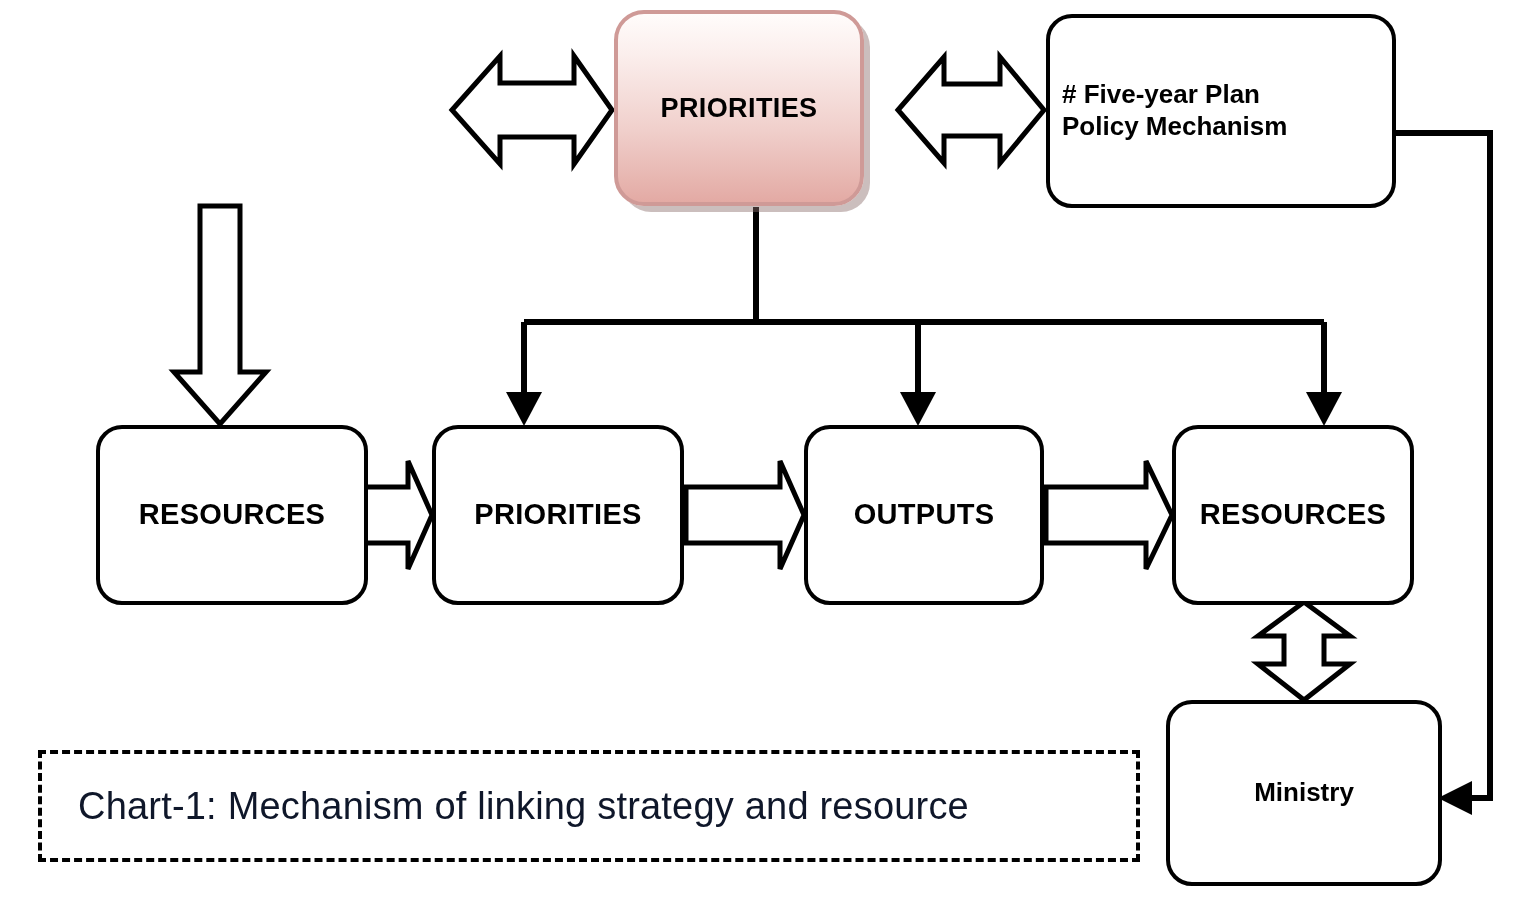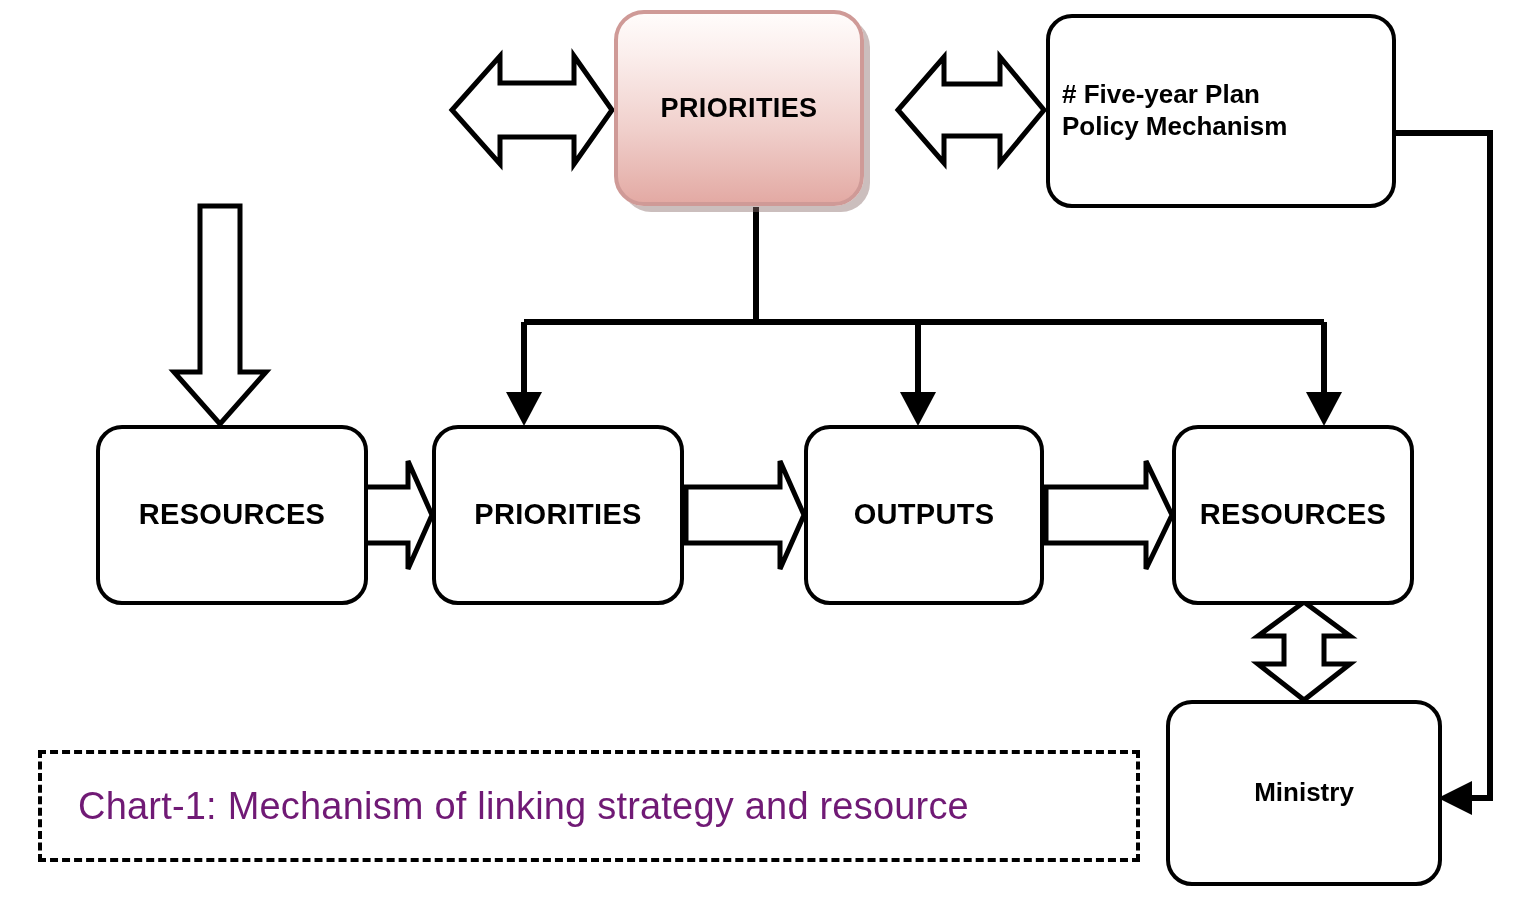--- a/index.html
+++ b/index.html
@@ -92,21 +92,21 @@
     border: 4px dashed #000000;
     background: #ffffff;
     display: flex;
     align-items: center;
     z-index: 5;
   }
   #caption-text {
     padding-left: 36px;
     font-size: 38px;
     font-weight: normal;
-    color: #701a75;
+    color: #0f172a;
     letter-spacing: 0.2px;
   }
 
   svg#wires {
     position: absolute;
     left: 0; top: 0;
     width: 1521px; height: 919px;
     z-index: 2;
   }
   .blockarrow { fill: #ffffff; stroke: #000000; stroke-width: 5; stroke-linejoin: miter; }

